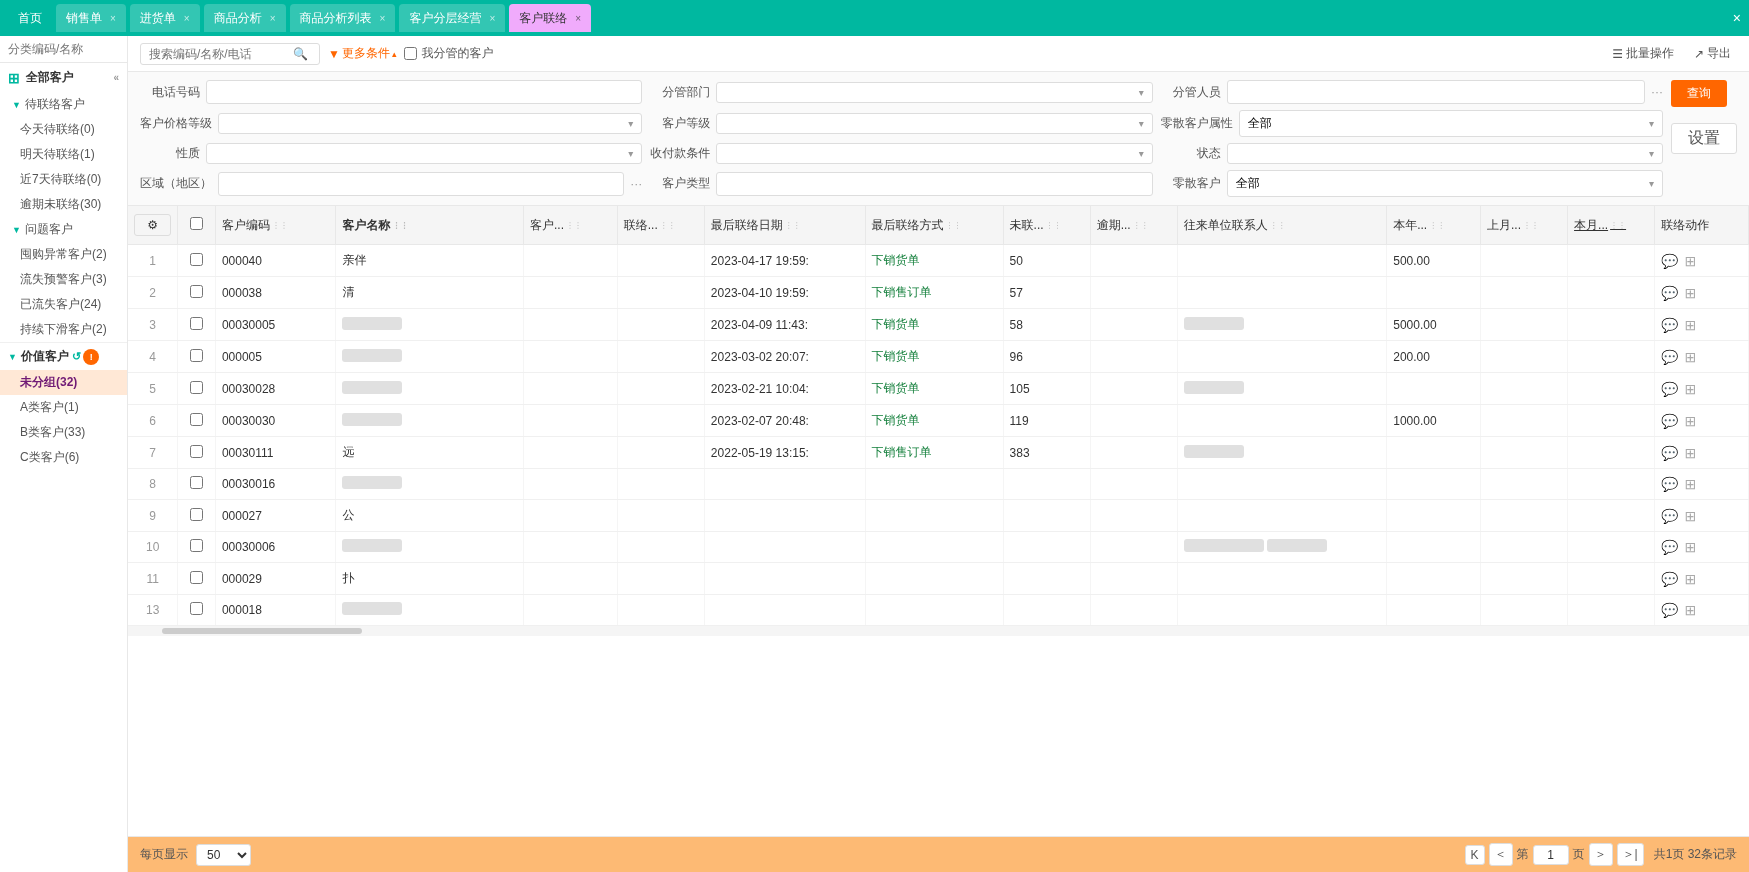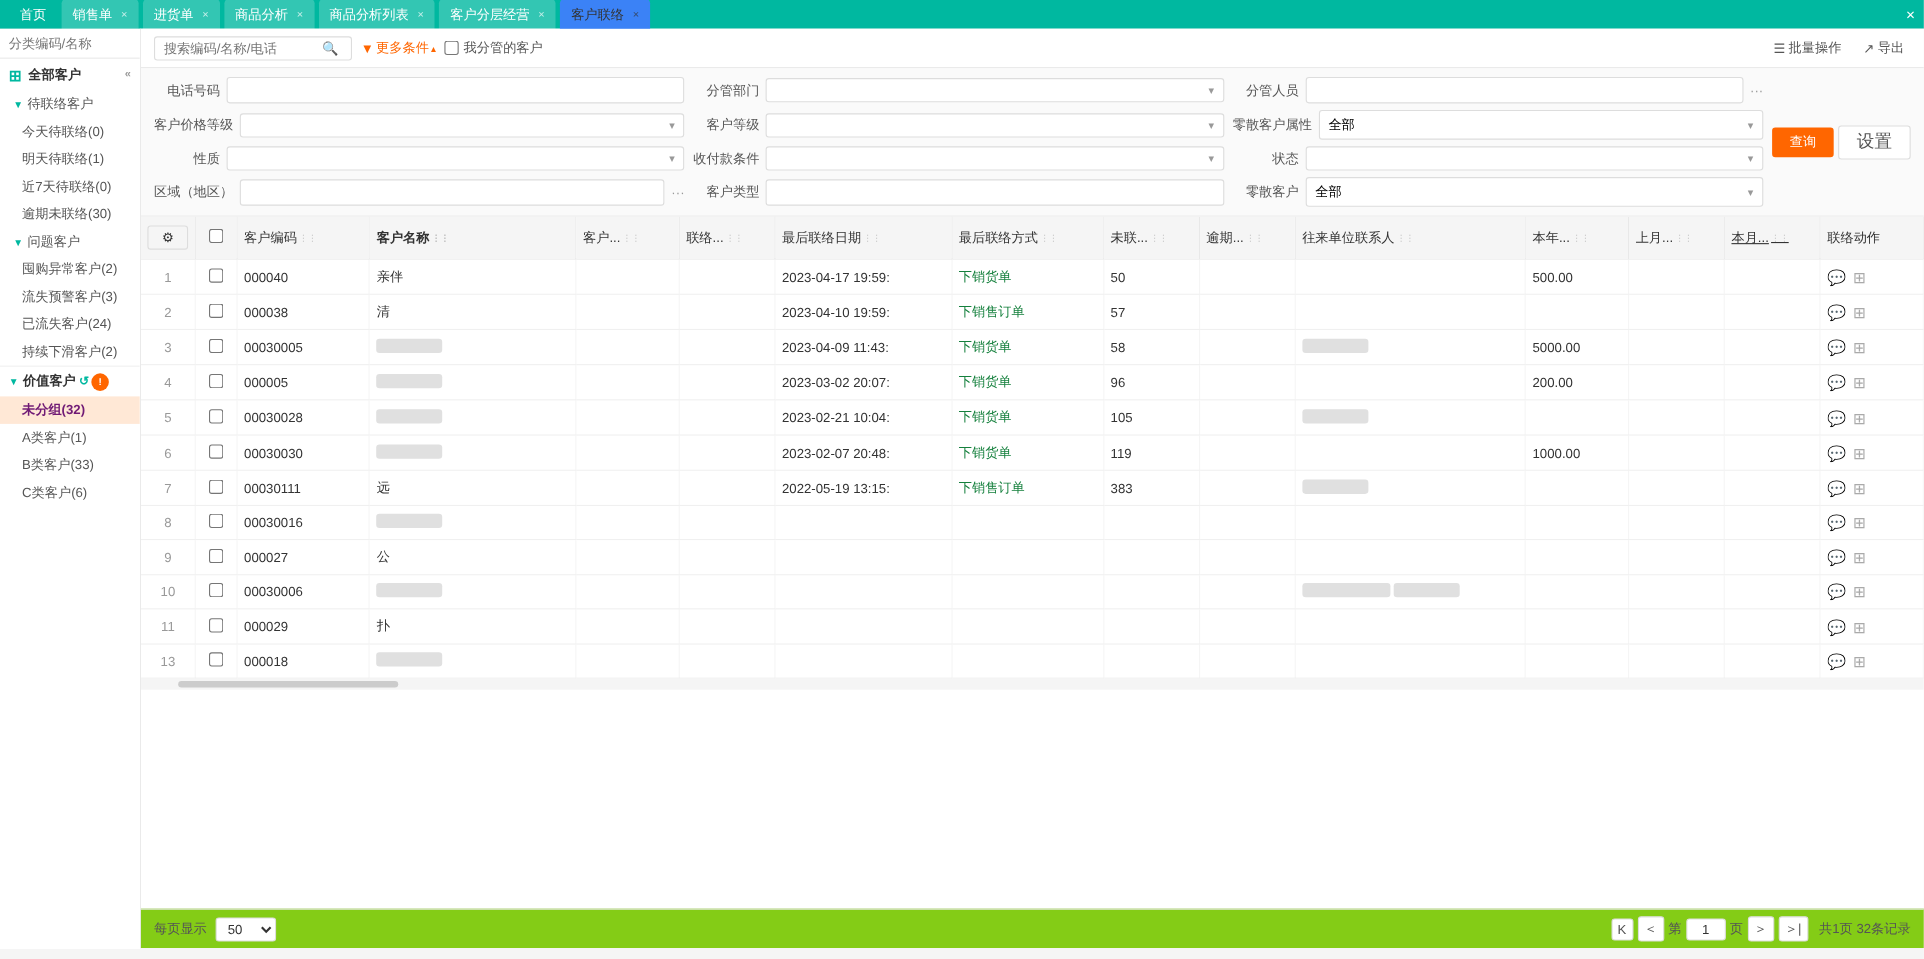--- a/index.html
+++ b/index.html
@@ -3,38 +3,38 @@
   <meta charset="utf-8">
   <style>
     * { box-sizing: border-box; margin: 0; padding: 0; font-family: 'Microsoft YaHei', Arial, sans-serif; font-size: 12px; }
     body { background: #f5f5f5; overflow: hidden; }
 
     
     .top-nav {
       display: flex;
       align-items: center;
       background: #00b8a0;
-      height: 26px;
+      height: 36px;
       padding: 0 8px;
       gap: 4px;
     }
     .nav-tab {
       display: flex;
       align-items: center;
       height: 28px;
       padding: 0 10px;
       border-radius: 4px 4px 0 0;
       color: #fff;
       cursor: pointer;
       font-size: 12px;
       gap: 4px;
       white-space: nowrap;
     }
     .nav-tab.home { background: transparent; }
-    .nav-tab.active { background: #3b82f6; color: #333; }
+    .nav-tab.active { background: #f0abfc; color: #333; }
     .nav-tab .close-x { font-size: 10px; opacity: 0.7; margin-left: 4px; }
     .nav-tab:not(.active):not(.home) { background: rgba(255,255,255,0.2); }
     .close-window { margin-left: auto; color: #fff; cursor: pointer; font-size: 14px; }
 
     
     .main-layout { display: flex; height: calc(100vh - 36px); }
 
     
     .sidebar {
       width: 128px;
@@ -196,23 +196,23 @@
       padding: 4px 8px;
       background: #fff;
       cursor: pointer;
       justify-content: space-between;
       min-width: 120px;
     }
     .filter-select .placeholder { color: #ccc; }
     .filter-select .arrow-down { color: #999; font-size: 10px; }
     .filter-btn-group {
       display: flex;
-      flex-direction: row;
-      gap: 4px;
-      align-items: center;
+      flex-direction: column;
+      gap: 16px;
+      align-items: flex-start;
     }
     .btn-query {
       background: #ff6600;
       color: #fff;
       border: none;
       border-radius: 3px;
       padding: 5px 16px;
       cursor: pointer;
       font-size: 12px;
     }
@@ -281,21 +281,21 @@
     .settings-gear { background: #f5f5f5; border: 1px solid #ddd; border-radius: 3px; padding: 3px 6px; cursor: pointer; }
     .col-header-sort { display: flex; align-items: center; gap: 2px; cursor: pointer; }
     .sort-dots { color: #bbb; font-size: 8px; }
     .th-bold { font-weight: bold; color: #333; }
 
     
     .footer-bar {
       display: flex;
       align-items: center;
       padding: 6px 12px;
-      background: #84cc16;
+      background: #fdba74;
       border-top: 1px solid #e8e8e8;
       gap: 8px;
     }
     .page-size-label { color: #555; }
     .page-size-select {
       border: 1px solid #ddd;
       border-radius: 3px;
       padding: 2px 6px;
       color: #333;
       cursor: pointer;

